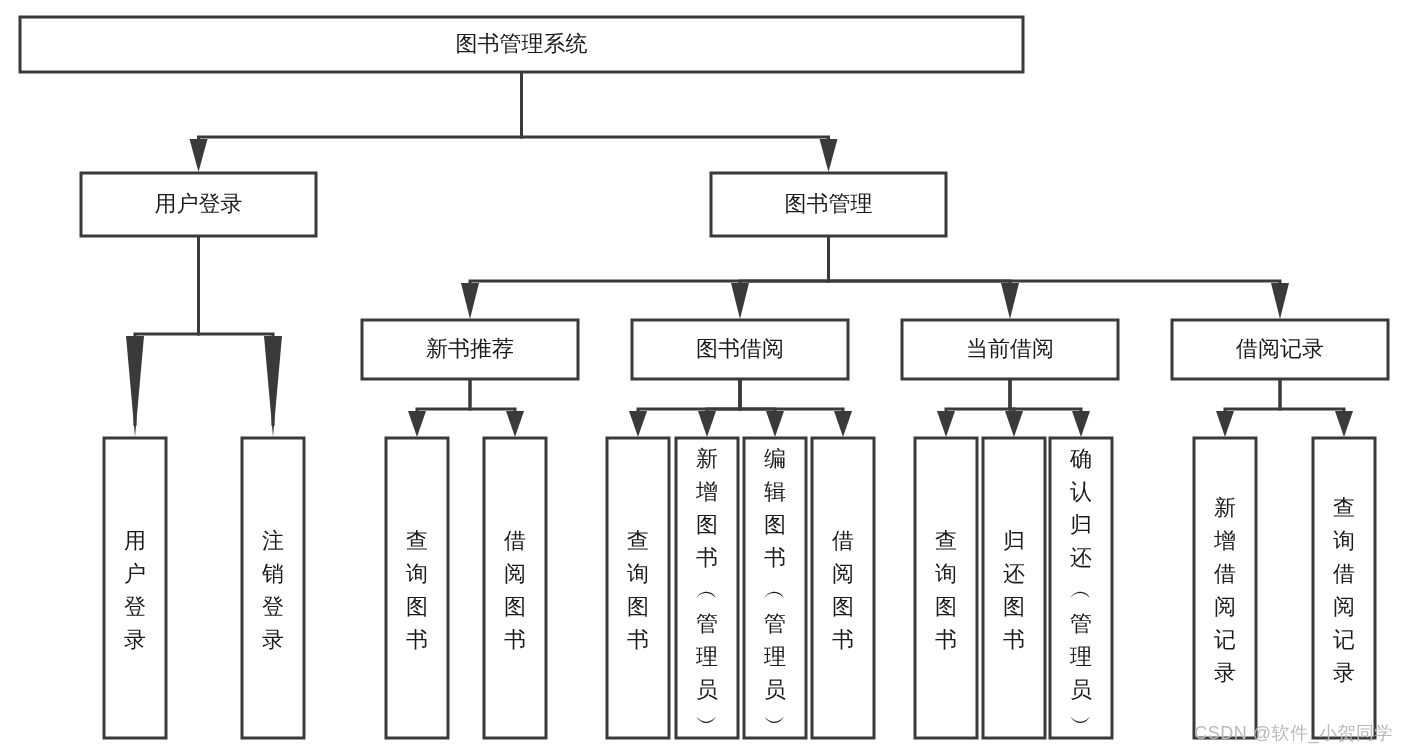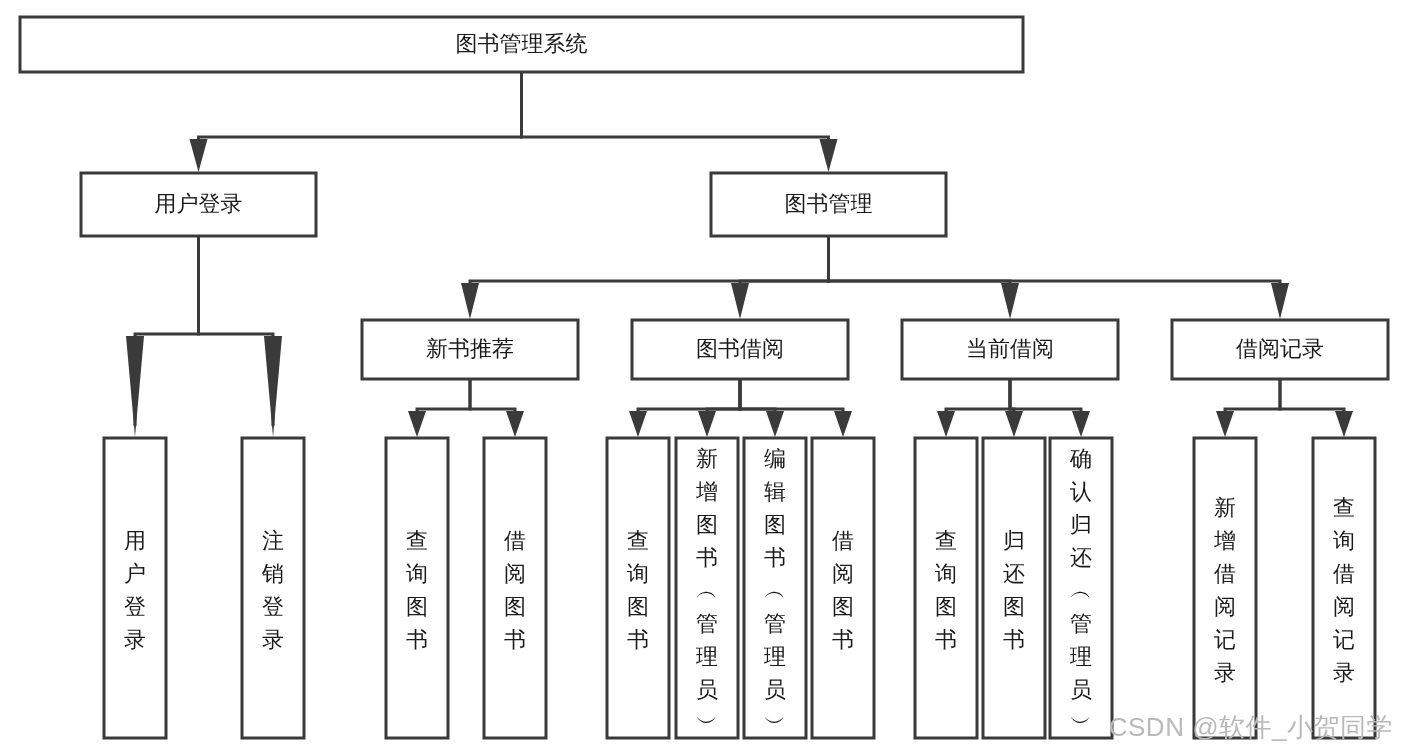--- a/index.html
+++ b/index.html
@@ -52,21 +52,21 @@
     font-family: "Liberation Sans", "DejaVu Sans", sans-serif;
     font-size: 22px;
     fill: #1a1a1a;
     text-anchor: middle;
   }
   .watermark {
     position: absolute;
     right: 12px;
     bottom: 6px;
     font-family: "Liberation Sans", "DejaVu Sans", sans-serif;
-    font-size: 26px;
+    font-size: 18px;
     color: #b9b9b9;
     letter-spacing: 0.5px;
     white-space: nowrap;
     pointer-events: none;
   }
 </style>
 </head>
 <body>
 
 <div id="diagram-root">

